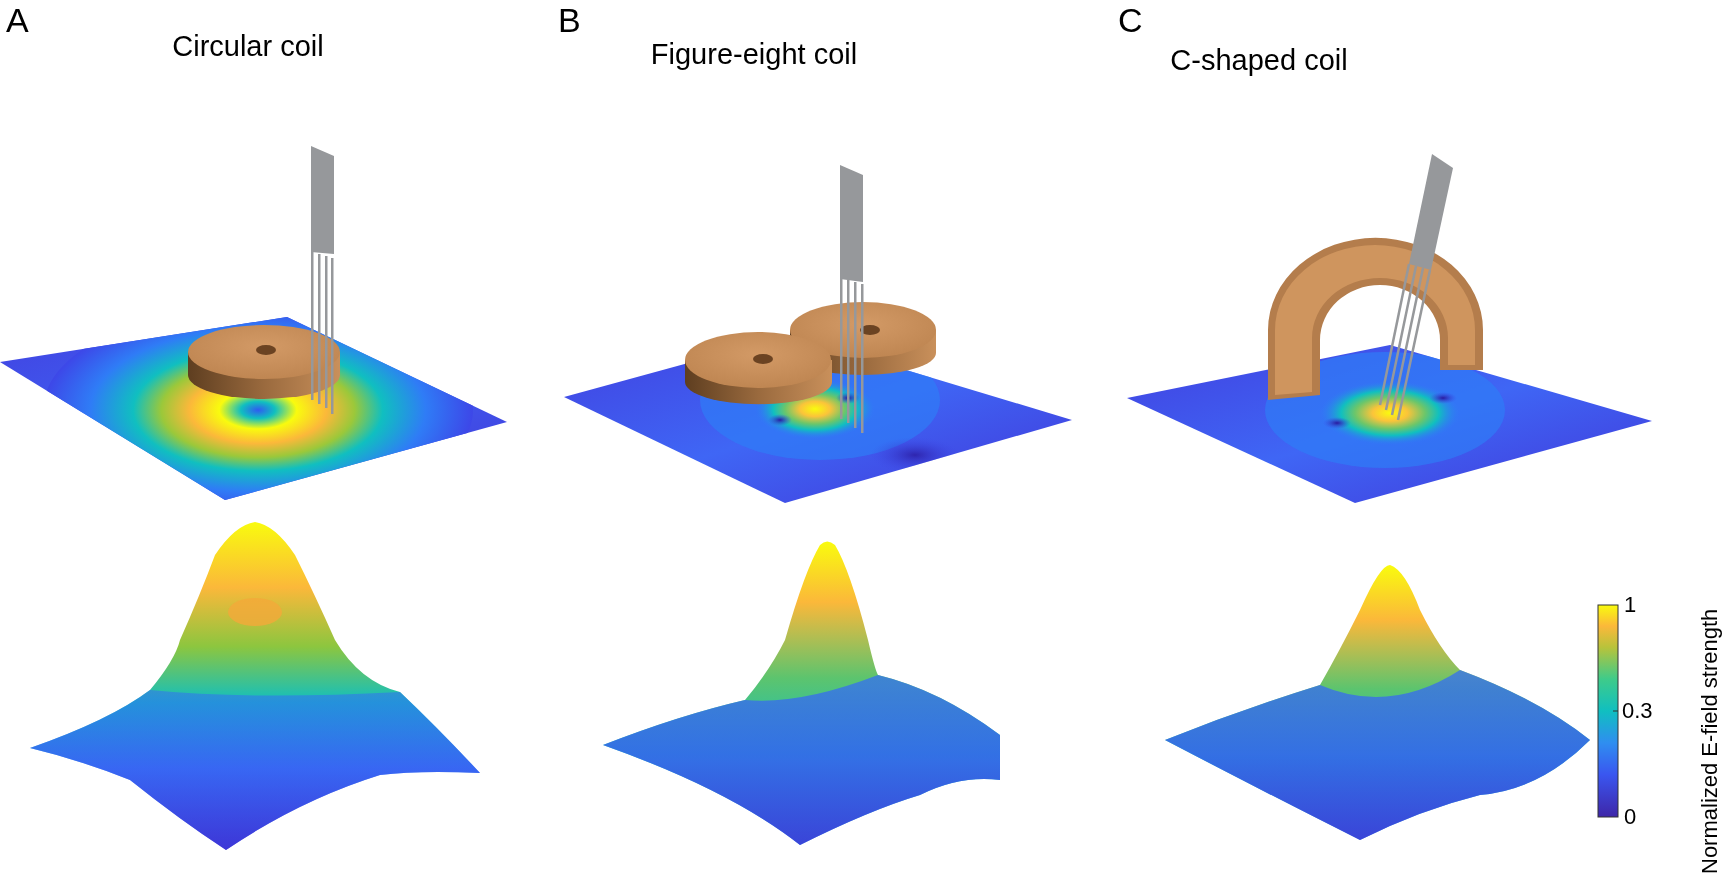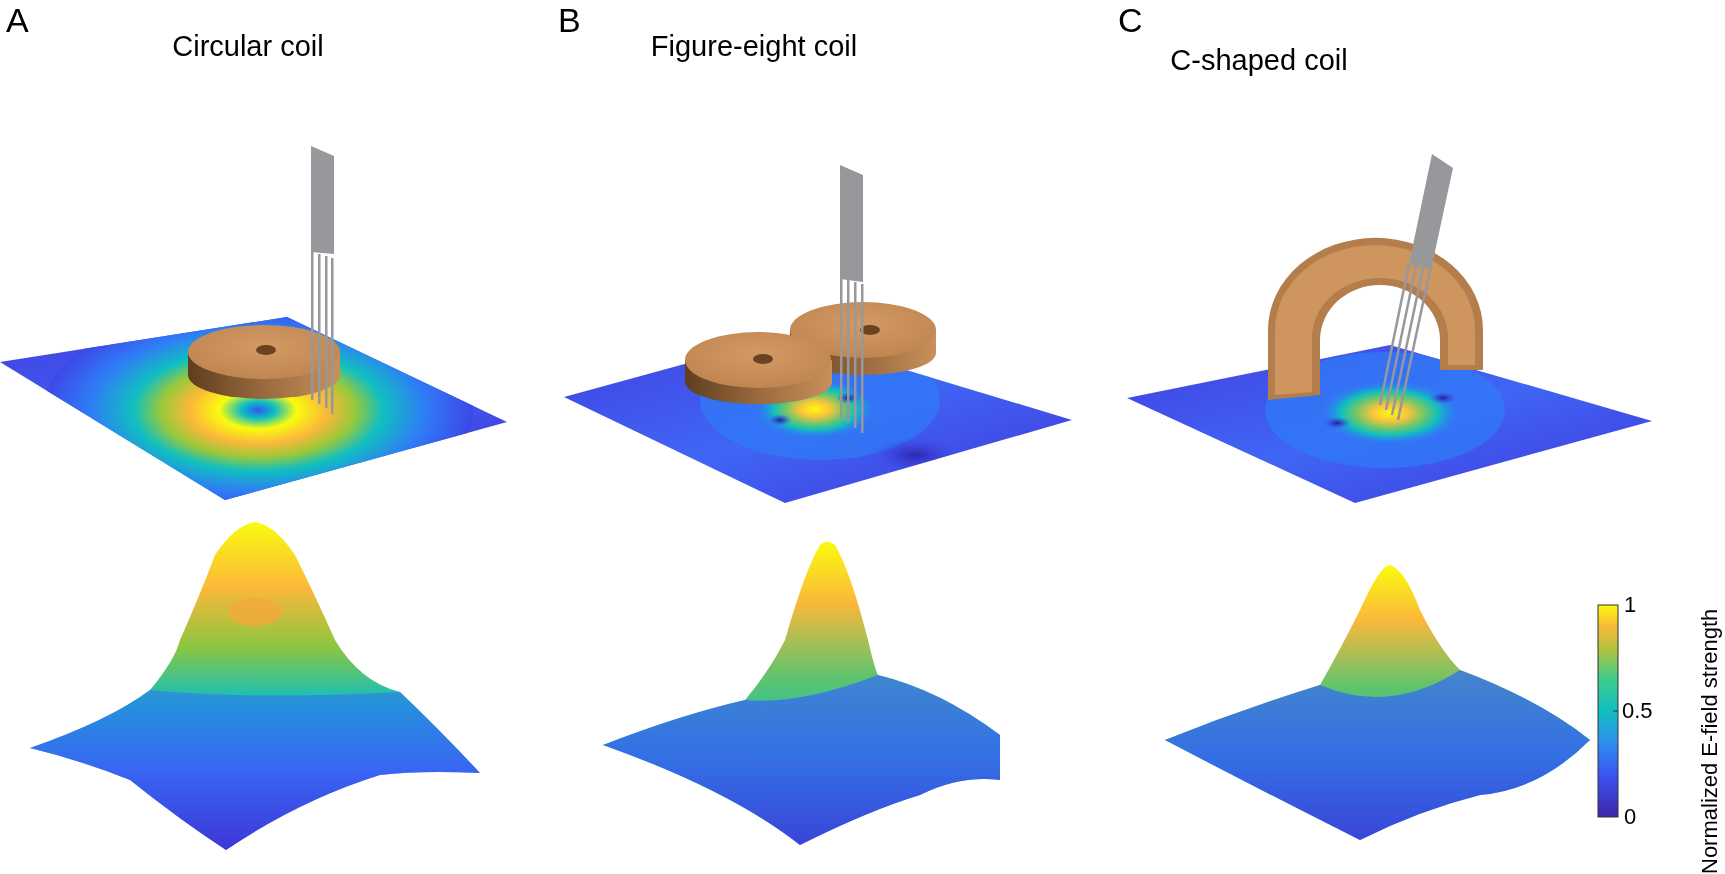--- a/index.html
+++ b/index.html
@@ -12,21 +12,21 @@
   .cb-label { position: absolute; font-size: 22px; white-space: nowrap;
               transform-origin: left top; transform: rotate(-90deg); }
 </style>
 </head>
 <body>
 
 <div class="panel-letter" style="left:6px;">A</div>
 <div class="panel-title" style="left:248px;">Circular coil</div>
 
 <div class="panel-letter" style="left:558px;">B</div>
-<div class="panel-title" style="left:754px;">Figure-eight coil</div>
+<div class="panel-title" style="left:754px;margin-top:8px;">Figure-eight coil</div>
 
 <div class="panel-letter" style="left:1118px;">C</div>
 <div class="panel-title" style="left:1259px;margin-top:14px;">C-shaped coil</div>
 
 <svg class="stage" width="1725" height="874" viewBox="0 0 1725 874">
   <defs>
 
     <radialGradient id="ringA" cx="0.5" cy="0.5" r="0.5">
       <stop offset="0" stop-color="#2f5cf0"></stop>
       <stop offset="0.08" stop-color="#10bfc0"></stop>
@@ -183,15 +183,15 @@
     <path d="M1165,740 Q1240,710 1320,685 Q1390,715 1460,670 Q1540,700 1590,740 Q1540,790 1480,795 Q1420,810 1360,840 Q1280,800 1165,740 Z" fill="url(#baseGrad)" opacity="0.75"></path>
   </g>
 
   <g>
     <rect x="1598" y="605" width="20" height="212" fill="url(#cbGrad)" stroke="#333" stroke-width="1"></rect>
     <line x1="1618" y1="711" x2="1613" y2="711" stroke="#333" stroke-width="1"></line>
   </g>
 </svg>
 
 <div class="cb-tick" style="left:1624px; top:593px;">1</div>
-<div class="cb-tick" style="left:1622px; top:699px;">0.5</div>
+<div class="cb-tick" style="left:1622px; top:699px;">0.3</div>
 <div class="cb-tick" style="left:1624px; top:805px;">0</div>
 <div class="cb-label" style="left:1697px; top:874px;">Normalized E-field strength</div>
 
 </body></html>

